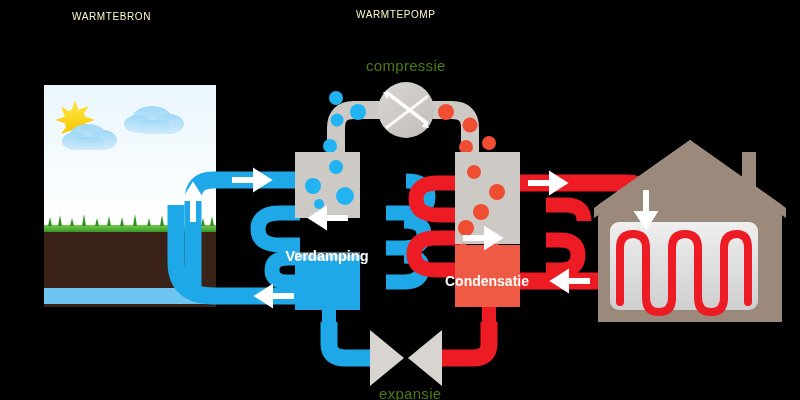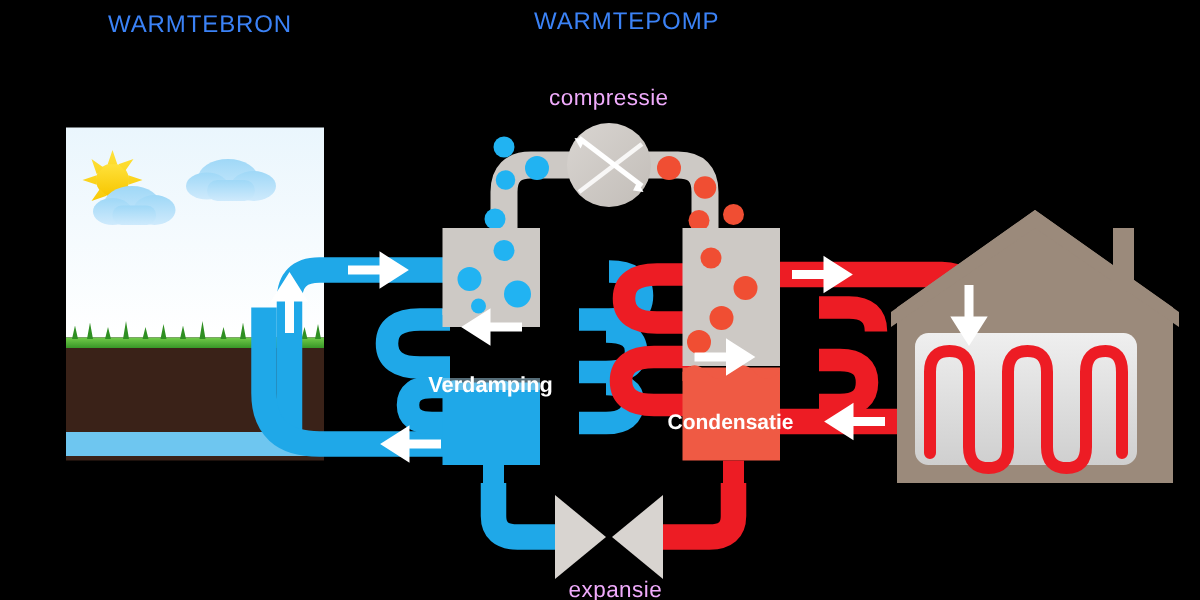--- a/index.html
+++ b/index.html
@@ -1,25 +1,25 @@
 <!DOCTYPE html>
 <html><head>
 <meta charset="utf-8">
 <style>
   html,body{margin:0;padding:0;background:#000;}
   body{width:800px;height:400px;overflow:hidden;
        font-family:"Liberation Sans","DejaVu Sans",sans-serif;}
   #stage{position:relative;width:800px;height:400px;background:#000;}
   #stage svg{display:block;}
-  .hdr{position:absolute;color:#3b82f6;font-size:16px;letter-spacing:.6px;
+  .hdr{position:absolute;color:#fef9c3;font-size:10px;letter-spacing:.6px;
        font-weight:400;line-height:20px;white-space:pre-line;}
   #hdr-source{left:72px;top:7px;}
   #hdr-pump{left:356px;top:5px;}
   #hdr-store{right:18px;top:7px;text-align:right;}
-  .proclbl{position:absolute;color:#f0abfc;font-size:15px;letter-spacing:.3px;}
+  .proclbl{position:absolute;color:#4d7c0f;font-size:15px;letter-spacing:.3px;}
   #lbl-compressie{left:366px;top:57px;}
   #lbl-expansie{left:379px;top:385px;}
 </style>
 </head>
 <body>
 
 <div id="stage">
 
   <svg width="800" height="400" viewBox="0 0 800 400">
     <defs>

